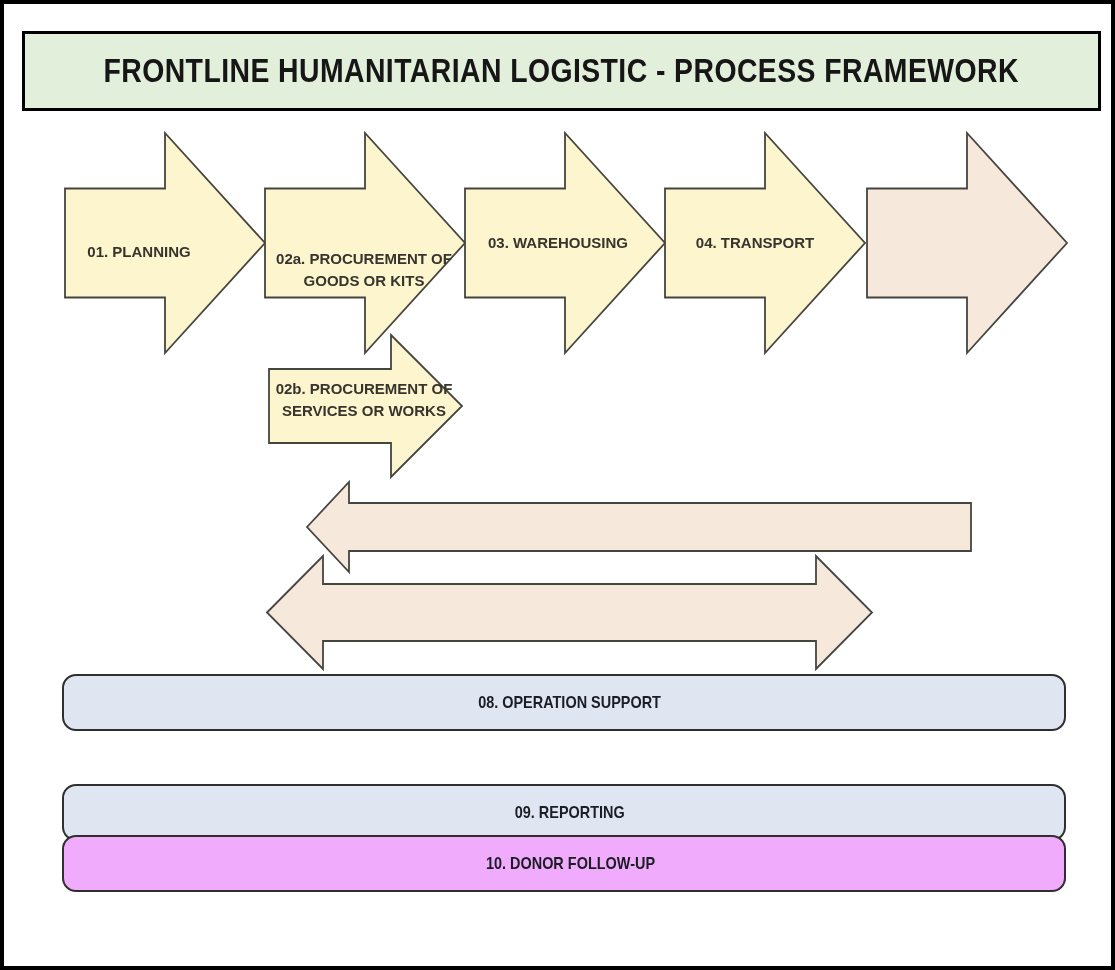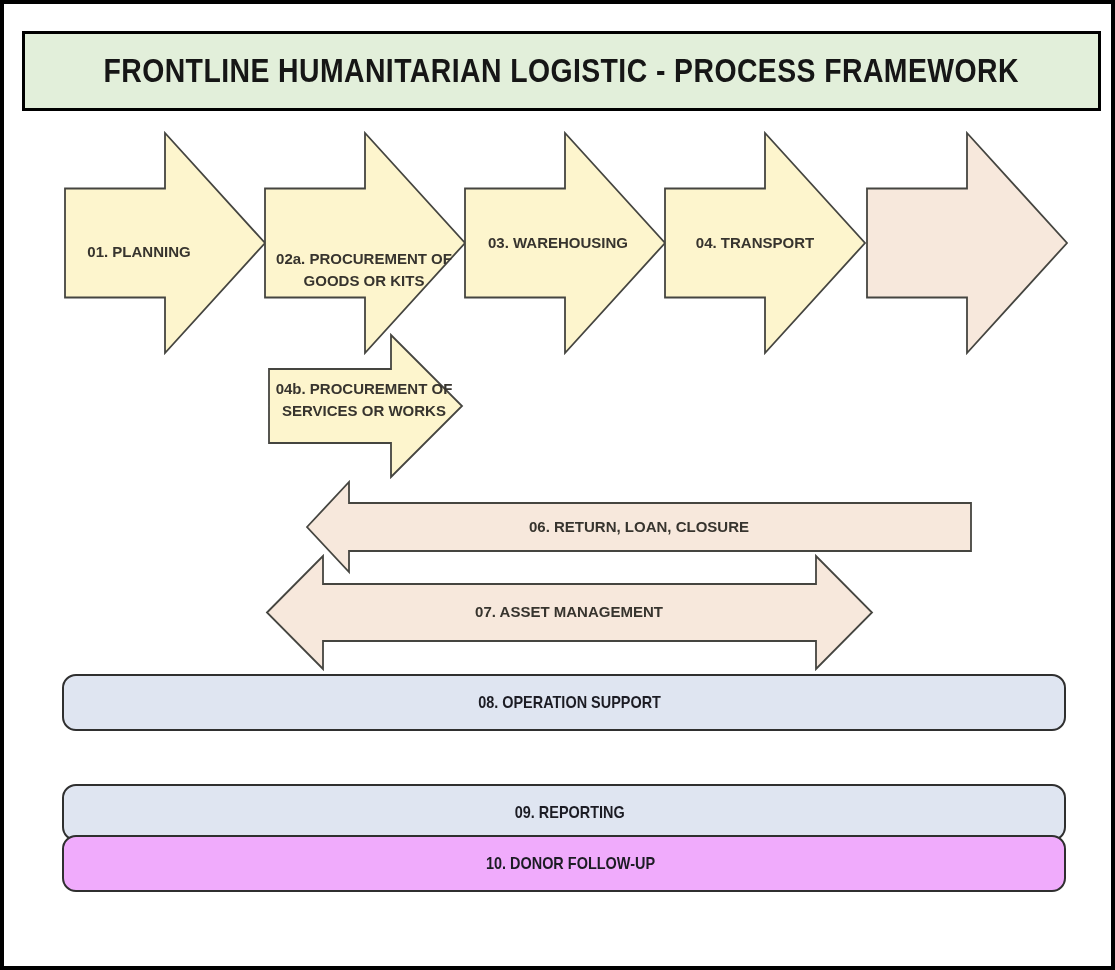--- a/index.html
+++ b/index.html
@@ -80,35 +80,33 @@
     <svg width="202" height="222" viewBox="0 0 202 222">
       <polygon points="1,56.5 101,56.5 101,1 201,111 101,221 101,165.5 1,165.5" stroke-width="1.8" stroke="#454540" fill="#f7e8dc"></polygon>
     </svg>
   </div>
 
   <div class="shape" style="left:264px; top:330px;">
     <svg width="195" height="144" viewBox="0 0 195 144">
       <polygon points="1,35 123,35 123,1 194,72 123,143 123,109 1,109" stroke-width="1.8" stroke="#454540" fill="#fdf5cd"></polygon>
     </svg>
   </div>
-  <div class="arrow-label" style="left:264px; top:374px; width:192px;">04b. PROCUREMENT OF SERVICES OR WORKS</div>
+  <div class="arrow-label" style="left:264px; top:374px; width:192px;">02b. PROCUREMENT OF SERVICES OR WORKS</div>
 
   <div class="shape" style="left:302px; top:477px;">
     <svg width="666" height="92" viewBox="0 0 666 92">
       <polygon points="1,46 43,1 43,22 665,22 665,70 43,70 43,91" stroke-width="1.8" stroke="#454540" fill="#f7e8dc"></polygon>
     </svg>
   </div>
-  <div class="arrow-label" style="left:345px; top:512px; width:580px;">06. RETURN, LOAN, CLOSURE</div>
 
   <div class="shape" style="left:262px; top:551px;">
     <svg width="607" height="115" viewBox="0 0 607 115">
       <polygon points="1,57.5 57,1 57,29 550,29 550,1 606,57.5 550,114 550,86 57,86 57,114" stroke-width="1.8" stroke="#454540" fill="#f7e8dc"></polygon>
     </svg>
   </div>
-  <div class="arrow-label" style="left:319px; top:597px; width:492px;">07. ASSET MANAGEMENT</div>
 
   <div class="bar" style="top:670px; background:#dfe5f1;">
     <span class="bar-label">08. OPERATION SUPPORT</span>
   </div>
   <div class="bar" style="top:752px; background:#dfe5f1;margin-top:28px;">
     <span class="bar-label">09. REPORTING</span>
   </div>
   <div class="bar" style="top:831px; background:#f0abfc;">
     <span class="bar-label">10. DONOR FOLLOW-UP</span>
   </div>

